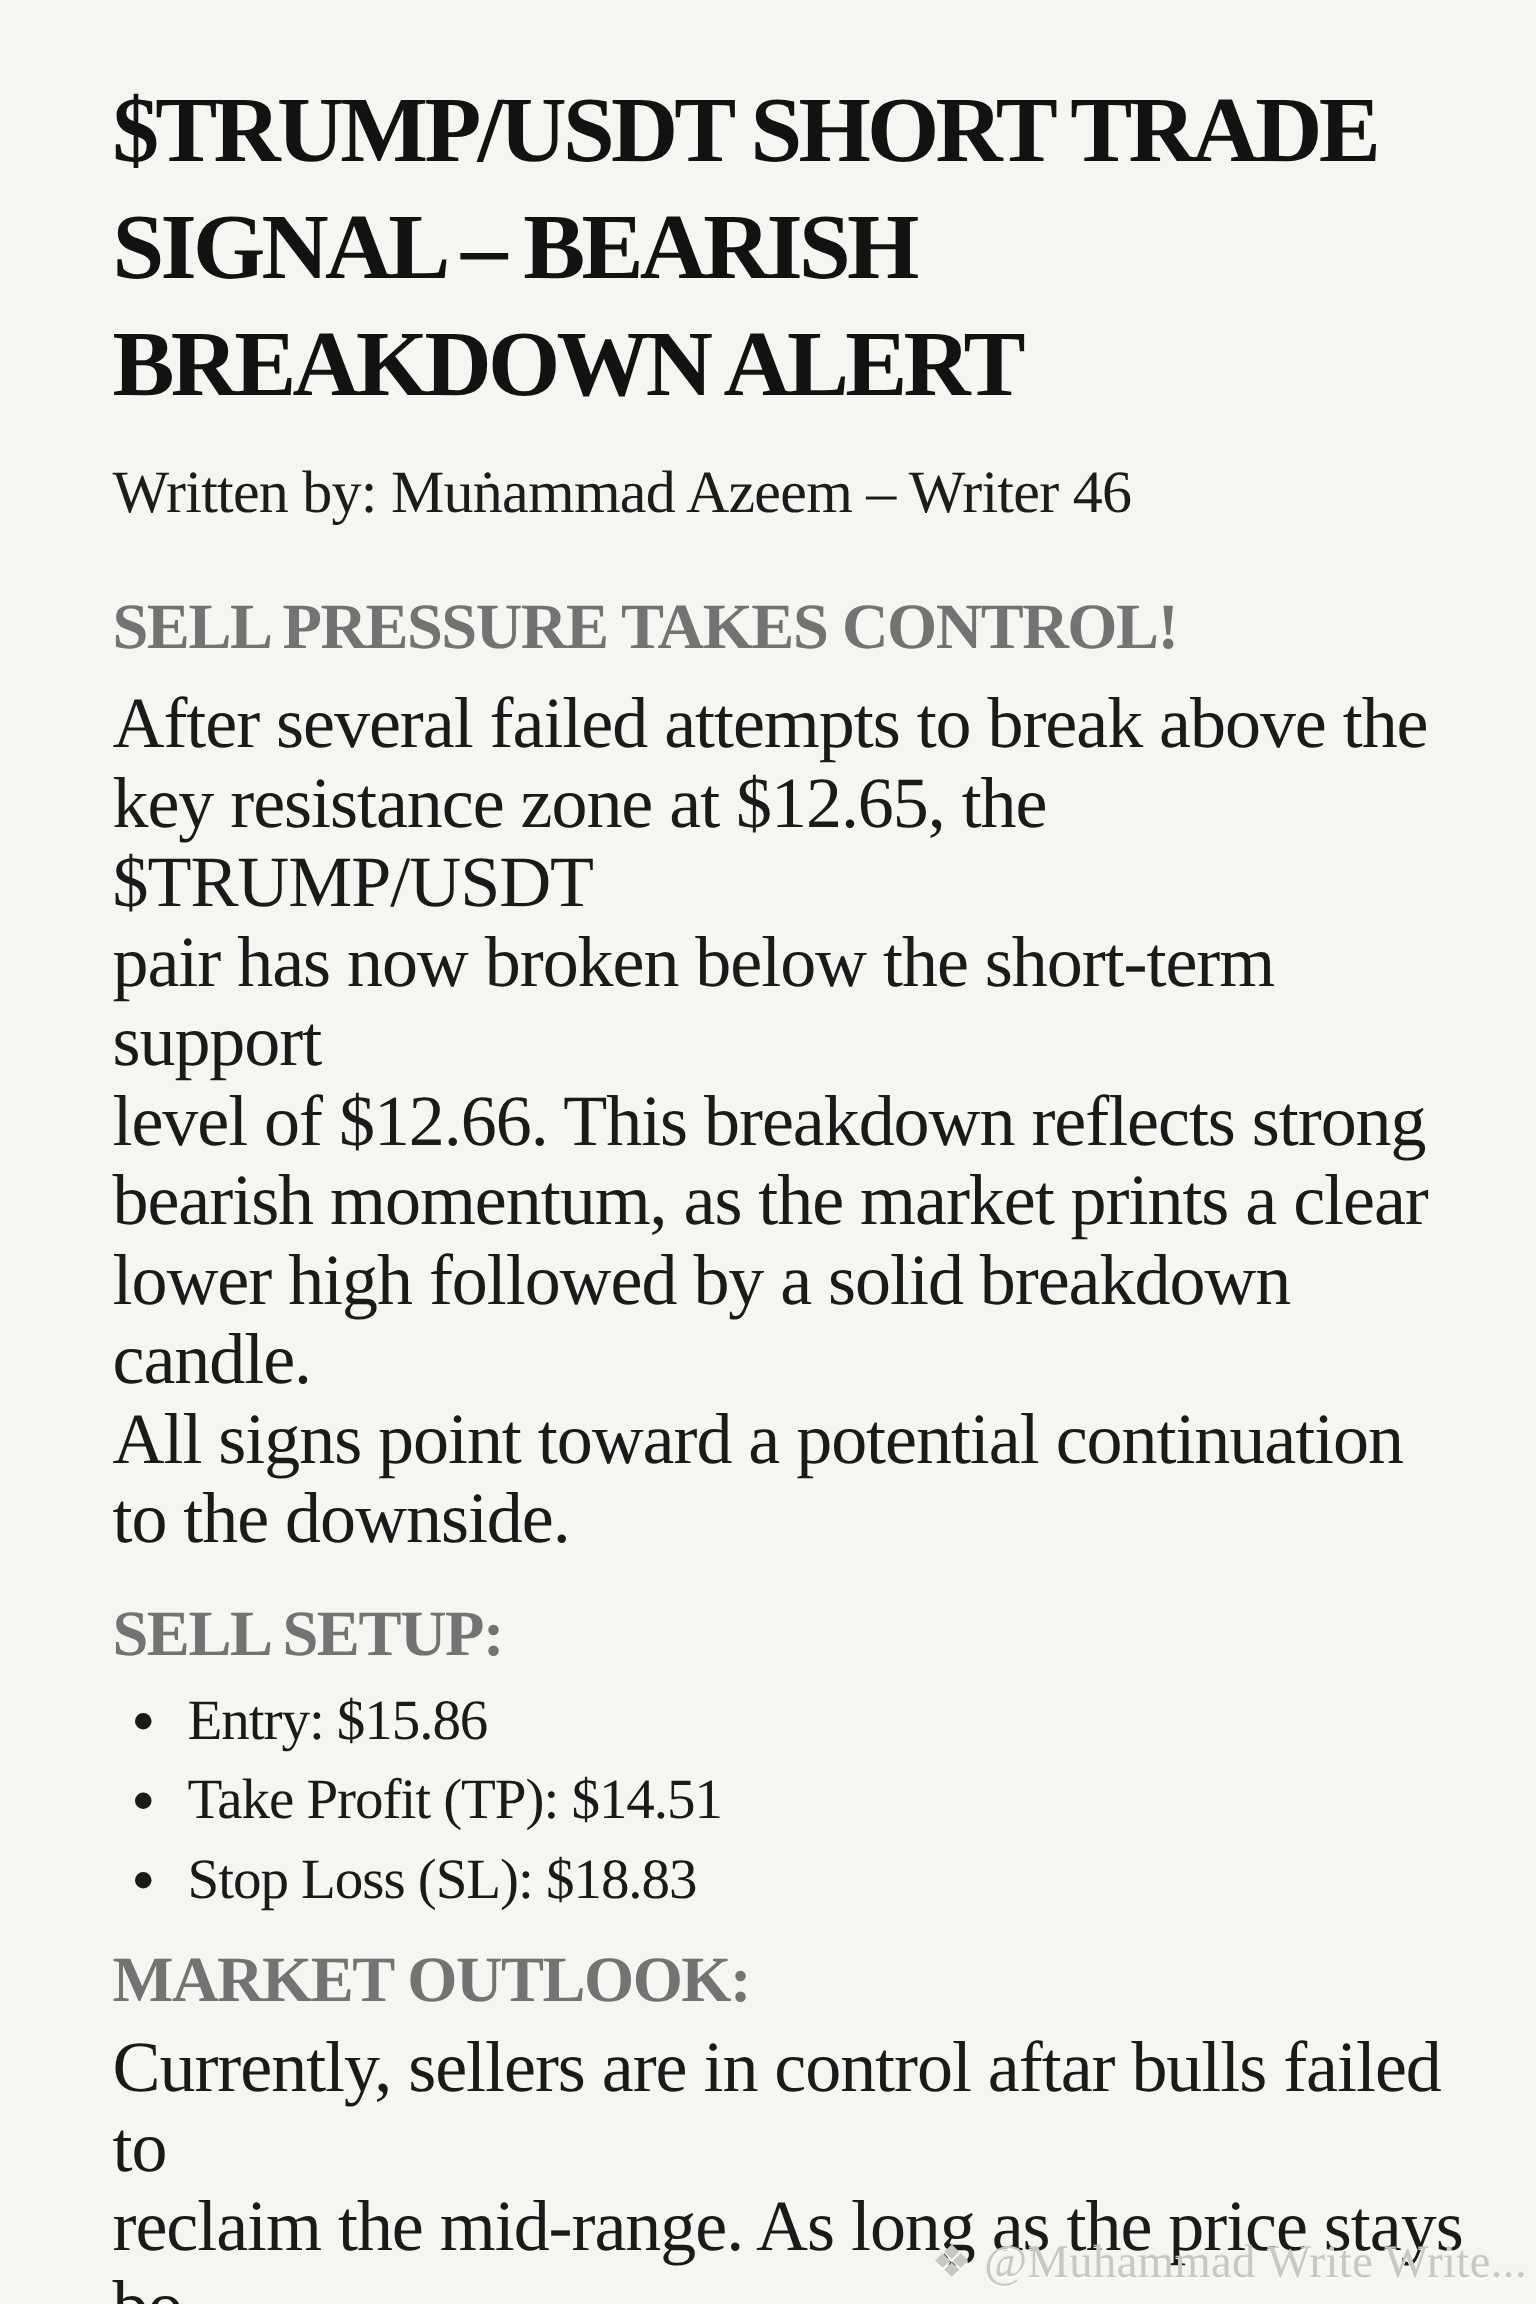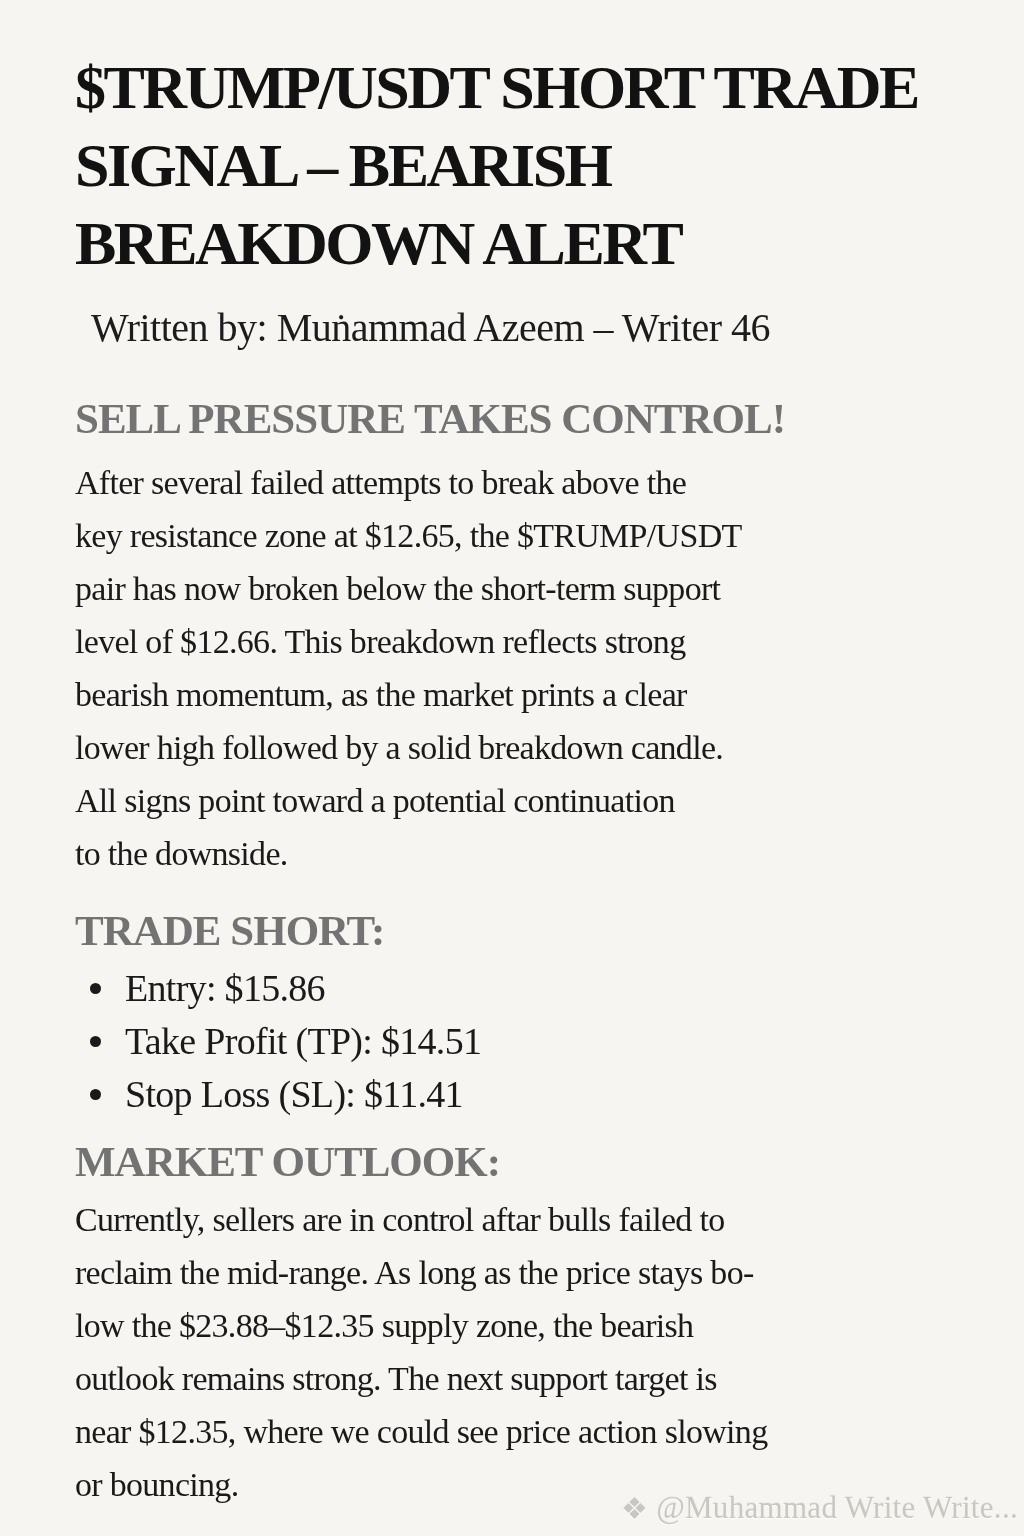--- a/index.html
+++ b/index.html
@@ -17,41 +17,41 @@
   .title {
     margin: 0;
     font-size: 62px;
     line-height: 78px;
     font-weight: 700;
     letter-spacing: -2.5px;
     color: #121212;
     white-space: pre-line;
   }
   .byline {
-    margin: 22px 0 0 16px;
+    margin: 22px 0 0 0;
     font-size: 40px;
     line-height: 48px;
     letter-spacing: -0.5px;
     font-weight: 400;
     color: #1c1c1c;
   }
   .section-heading {
     margin: 0;
     font-size: 43px;
     line-height: 50px;
     font-weight: 700;
     letter-spacing: -1px;
     color: #737373;
   }
   .heading-1 { margin-top: 42px; }
   .heading-2 { margin-top: 26px; }
   .heading-3 { margin-top: 16px; }
   .para {
     margin: 12px 0 0 0;
-    font-size: 34px;
+    font-size: 48px;
     line-height: 53px;
     letter-spacing: -0.7px;
     white-space: pre-line;
     color: #1a1a1a;
   }
   .para-tight { margin-top: 6px; }
   .setup-list {
     list-style: none;
     margin: 6px 0 0 0;
     padding: 0;
@@ -103,34 +103,34 @@
 
   <p class="para">After several failed attempts to break above the
 key resistance zone at $12.65, the $TRUMP/USDT
 pair has now broken below the short-term support
 level of $12.66. This breakdown reflects strong
 bearish momentum, as the market prints a clear
 lower high followed by a solid breakdown candle.
 All signs point toward a potential continuation
 to the downside.</p>
 
-  <h2 class="section-heading heading-2">TRADE SHORT:</h2>
+  <h2 class="section-heading heading-2">SELL SETUP:</h2>
 
   <ul class="setup-list">
     <li>
       <span class="bullet-dot"></span>
       <span>Entry: $15.86</span>
     </li>
     <li>
       <span class="bullet-dot"></span>
       <span>Take Profit (TP): $14.51</span>
     </li>
     <li>
       <span class="bullet-dot"></span>
-      <span>Stop Loss (SL): $11.41</span>
+      <span>Stop Loss (SL): $18.83</span>
     </li>
   </ul>
 
   <h2 class="section-heading heading-3">MARKET OUTLOOK:</h2>
 
   <p class="para para-tight">Currently, sellers are in control aftar bulls failed to
 reclaim the mid-range. As long as the price stays bo-
 low the $23.88–$12.35 supply zone, the bearish
 outlook remains strong. The next support target is
 near $12.35, where we could see price action slowing

